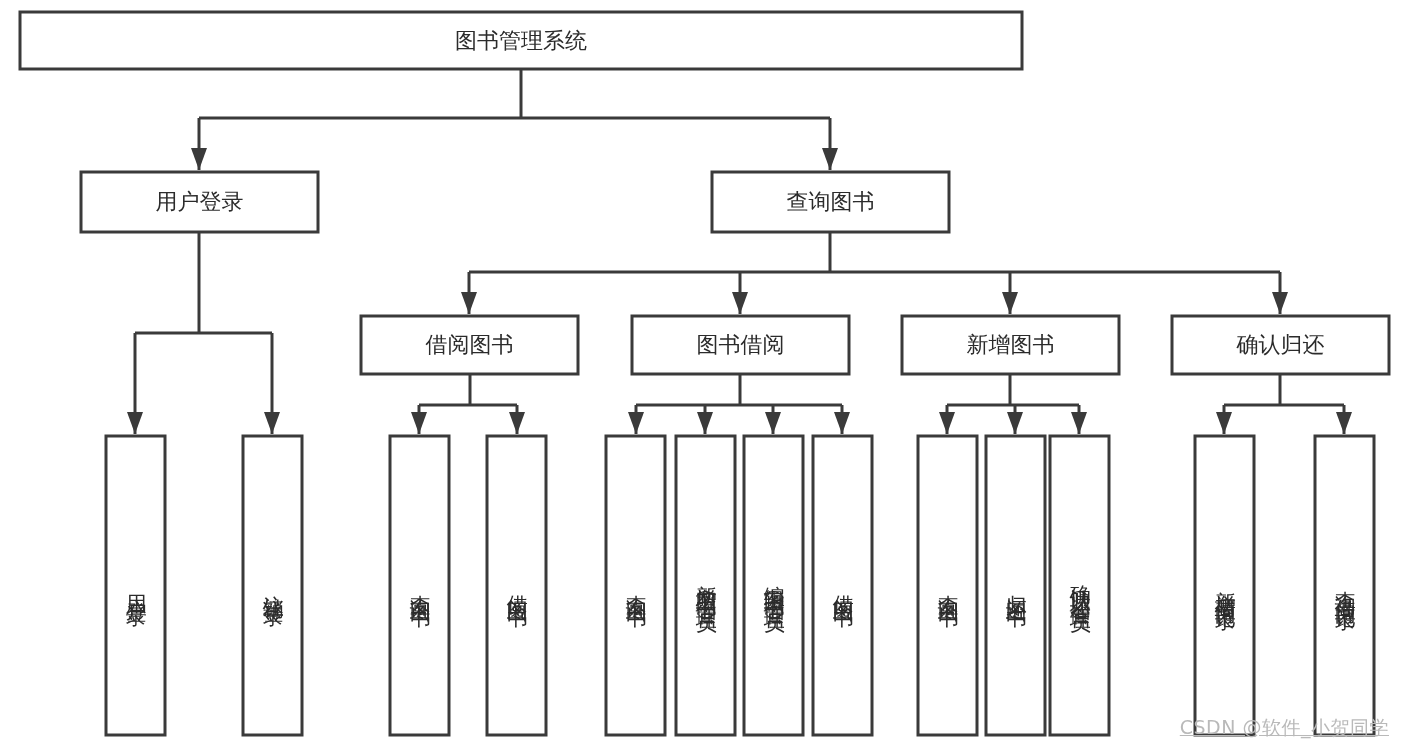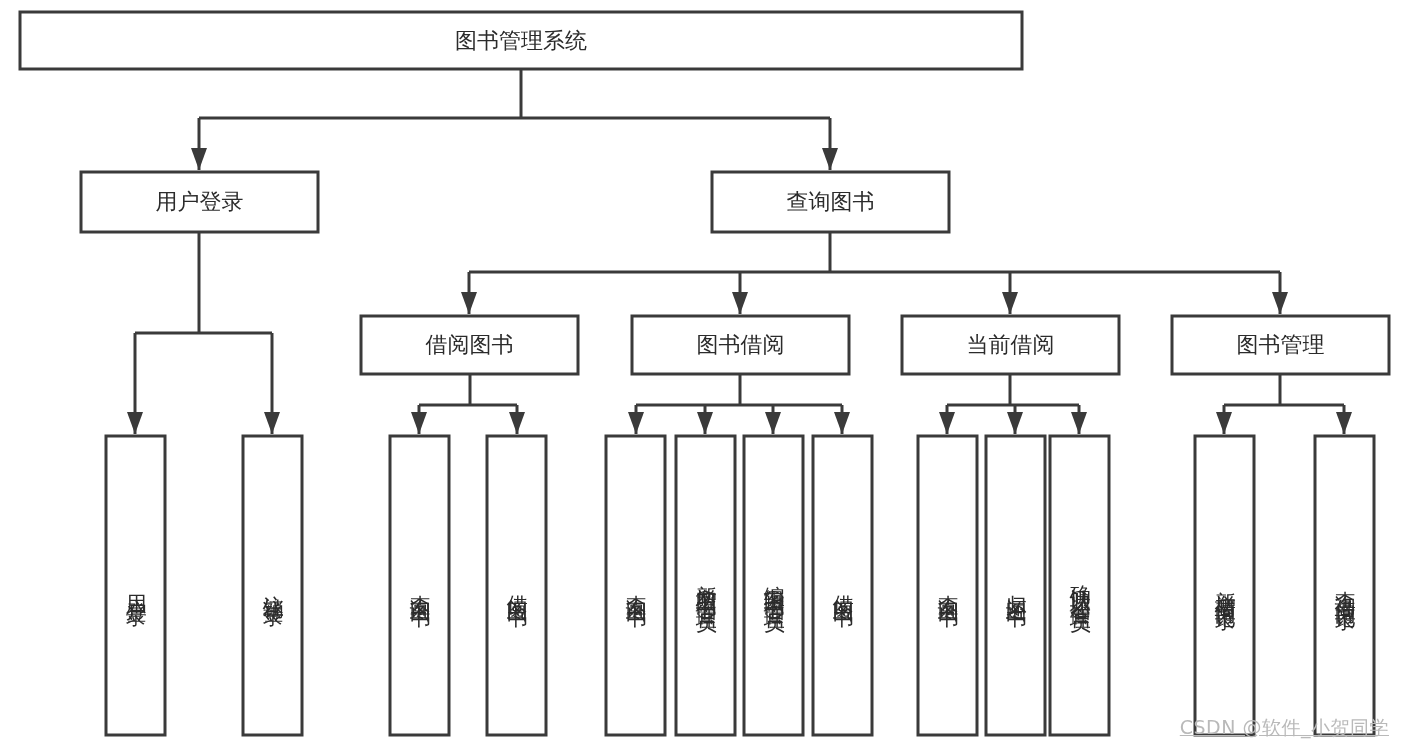--- a/index.html
+++ b/index.html
@@ -191,24 +191,24 @@
       <div class="horizontal-label-wrap" style="left: 712px; top: 172px; width: 237px; height: 60px;">
         <div class="horizontal-label-text">查询图书</div>
       </div>
       <div class="horizontal-label-wrap" style="left: 361px; top: 316px; width: 217px; height: 58px;">
         <div class="horizontal-label-text">借阅图书</div>
       </div>
       <div class="horizontal-label-wrap" style="left: 632px; top: 316px; width: 217px; height: 58px;">
         <div class="horizontal-label-text">图书借阅</div>
       </div>
       <div class="horizontal-label-wrap" style="left: 902px; top: 316px; width: 217px; height: 58px;">
-        <div class="horizontal-label-text">当前借阅</div>
+        <div class="horizontal-label-text">新增图书</div>
       </div>
       <div class="horizontal-label-wrap" style="left: 1172px; top: 316px; width: 217px; height: 58px;">
-        <div class="horizontal-label-text">图书管理</div>
+        <div class="horizontal-label-text">确认归还</div>
       </div>
       <div class="vertical-label-wrap" style="left: 106px; top: 436px; width: 59px; height: 299px;">
         <div class="vertical-label-text">用户登录</div>
       </div>
       <div class="vertical-label-wrap" style="left: 243px; top: 436px; width: 59px; height: 299px;">
         <div class="vertical-label-text">注销登录</div>
       </div>
       <div class="vertical-label-wrap" style="left: 390px; top: 436px; width: 59px; height: 299px;">
         <div class="vertical-label-text">查询图书</div>
       </div>

